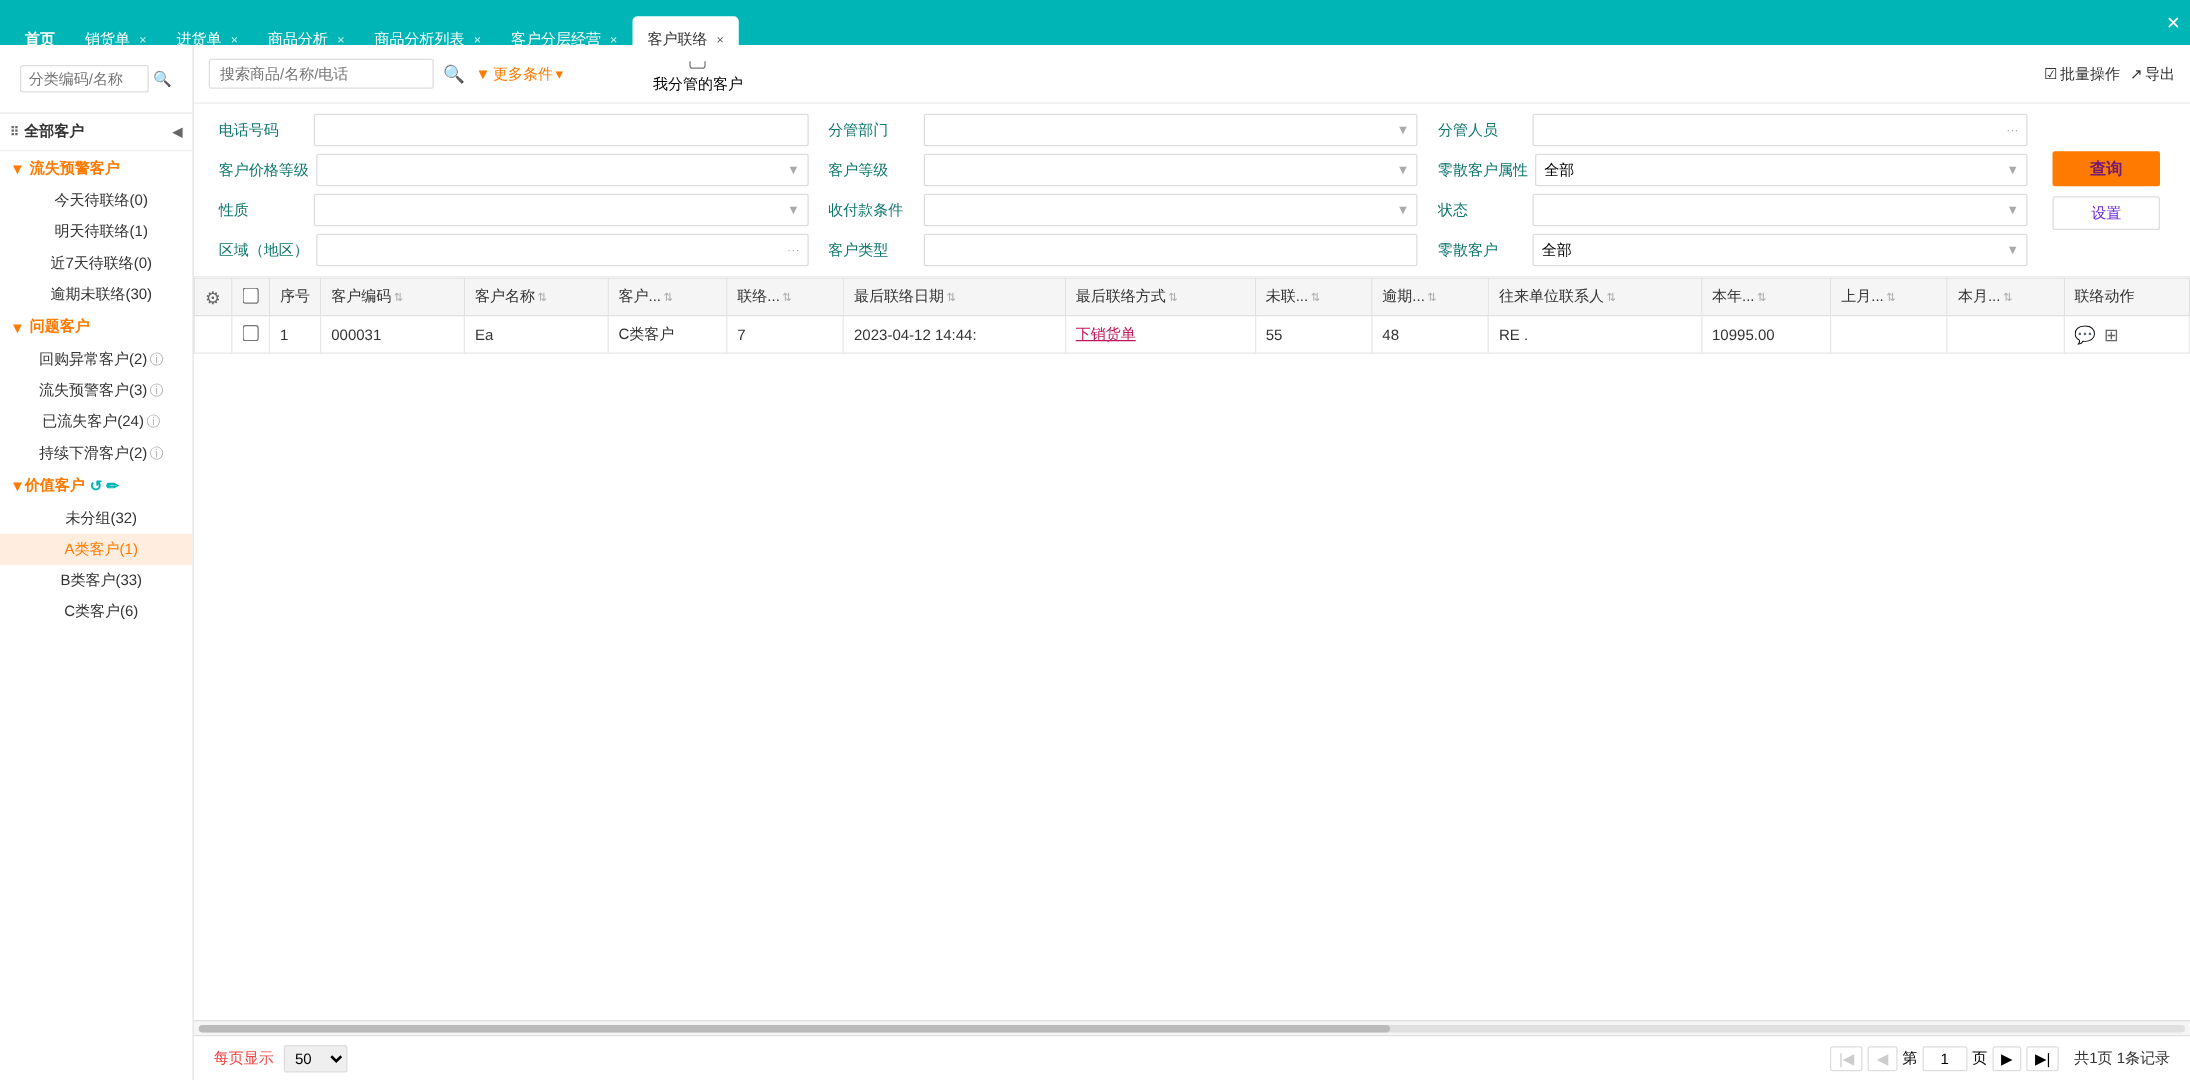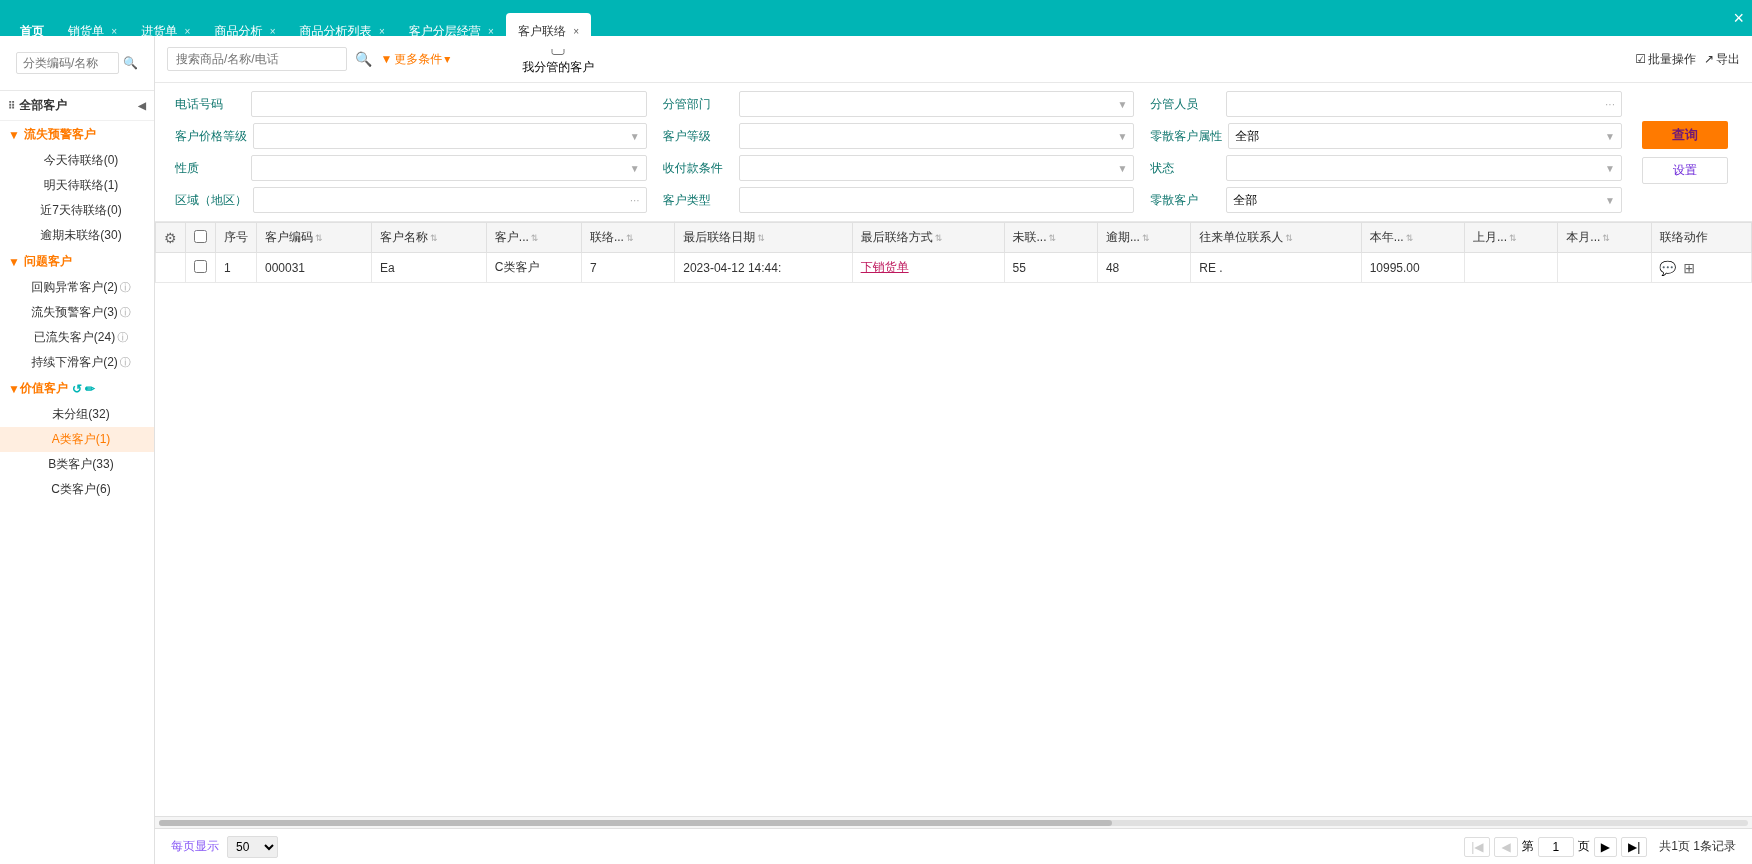--- a/index.html
+++ b/index.html
@@ -137,21 +137,21 @@
     }
     .gear-icon-btn { color: #666; cursor: pointer; font-size: 14px; }
     .link-text { color: #be185d; cursor: pointer; text-decoration: underline; }
 
     
     .table-footer {
       background: #fff; border-top: 1px solid #e0e0e0;
       padding: 6px 16px; display: flex; align-items: center; gap: 8px;
       height: 36px;
     }
-    .page-size-label { color: #8b5cf6; }
+    .page-size-label { color: #ef4444; }
     .page-size-select {
       border: 1px solid #ddd; border-radius: 2px; padding: 2px 4px;
       font-size: 12px; outline: none;
     }
     .page-nav { display: flex; align-items: center; gap: 4px; margin-left: auto; }
     .page-nav button {
       border: 1px solid #ddd; background: #fff; padding: 2px 6px;
       cursor: pointer; border-radius: 2px; font-size: 12px;
     }
     .page-nav button:disabled { color: #ccc; cursor: default; }

